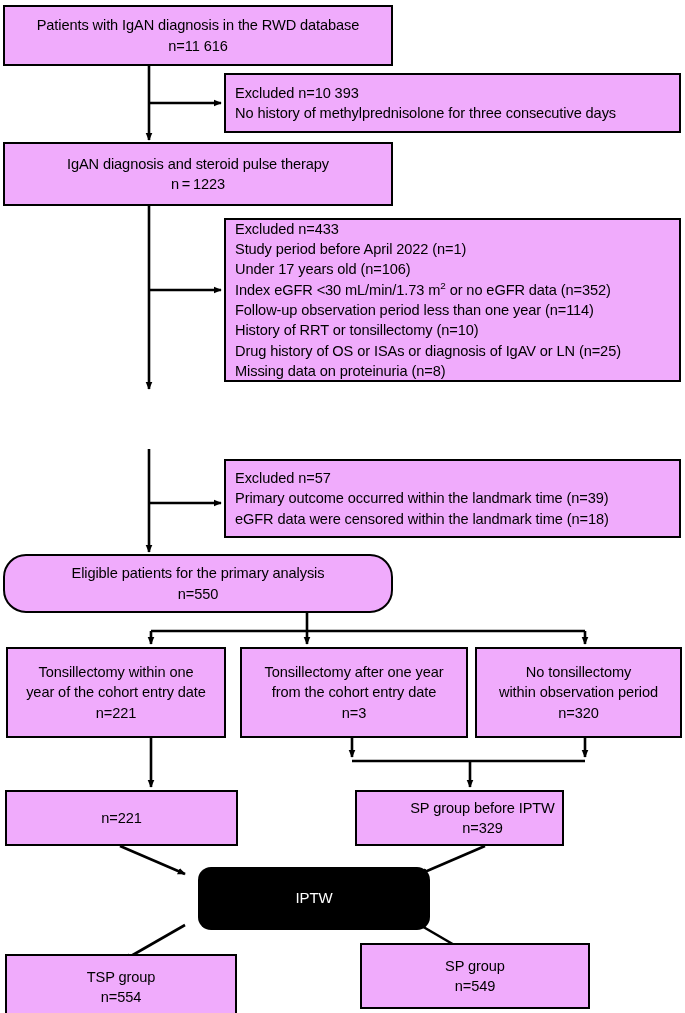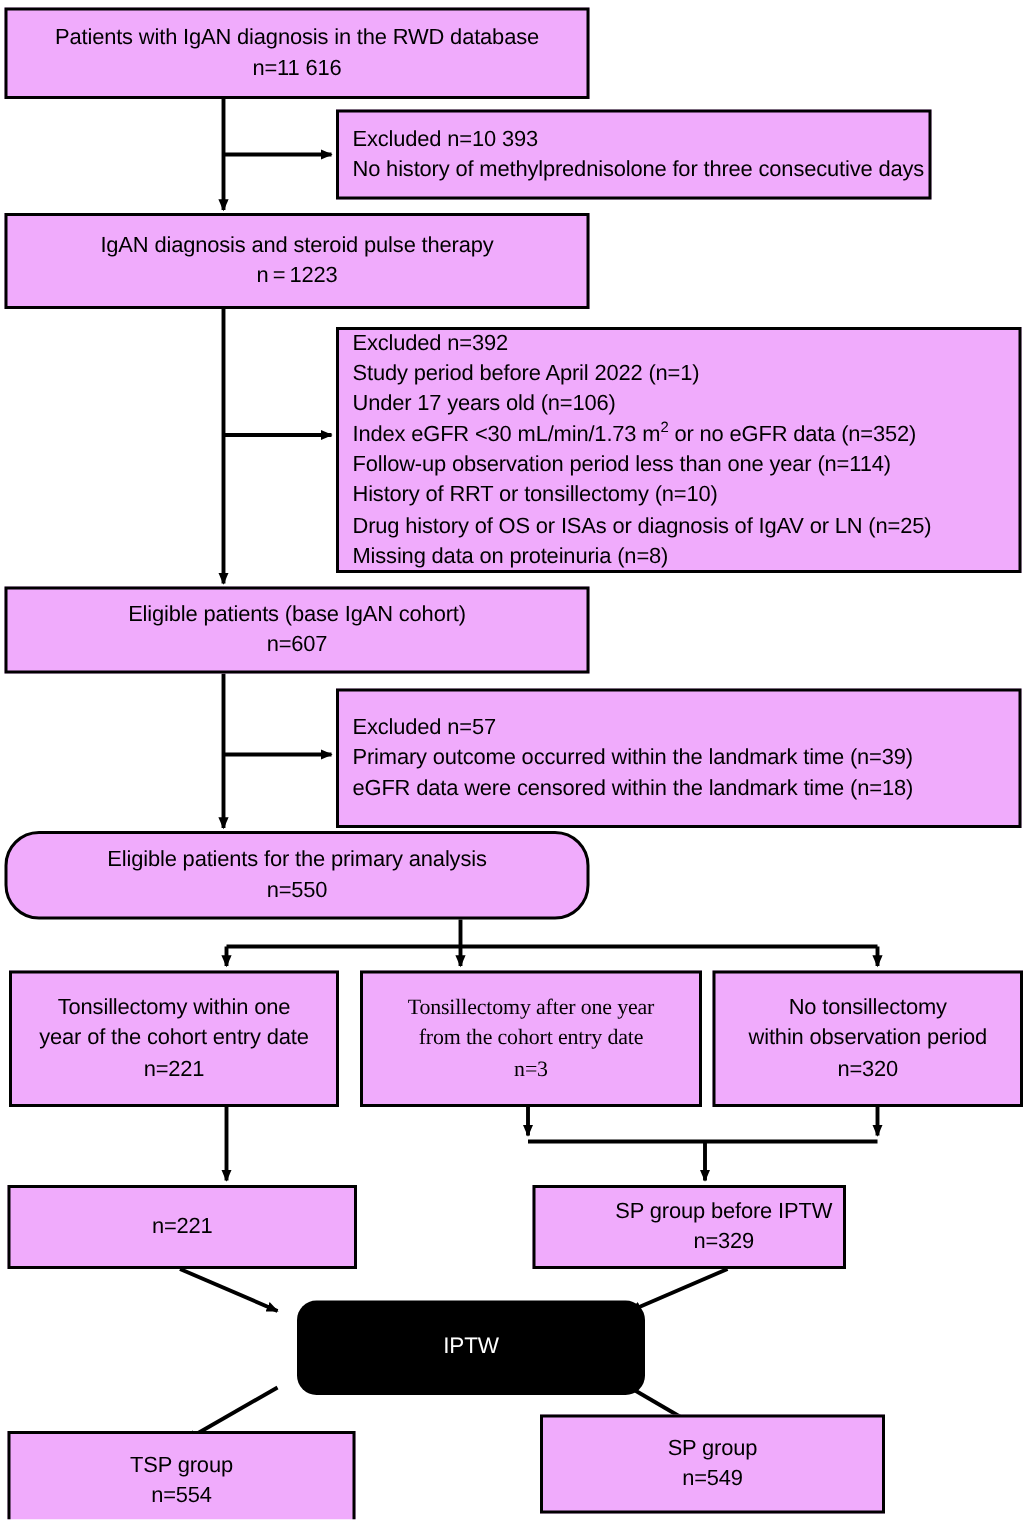--- a/index.html
+++ b/index.html
@@ -114,64 +114,60 @@
       <path d="M185,925 L124,960" marker-end="url(#arrowhead)"></path>
       <path d="M420,925 L480,960" marker-end="url(#arrowhead)"></path>
     </g>
   </svg>
 
   <div class="node centered" style="left:3px; top:5px; width:390px; height:61px;">
     <div class="line">Patients with IgAN diagnosis in the RWD database</div>
     <div class="line">n=11 616</div>
   </div>
 
-  <div class="node left" style="left:224px; top:73px; width:397px; height:60px;">
+  <div class="node left" style="left:224px; top:73px; width:457px; height:60px;">
     <div class="line">Excluded n=10 393</div>
     <div class="line">No history of methylprednisolone for three consecutive days</div>
   </div>
 
   <div class="node centered" style="left:3px; top:142px; width:390px; height:64px;">
     <div class="line">IgAN diagnosis and steroid pulse therapy</div>
     <div class="line">n = 1223</div>
   </div>
 
   <div class="node left" style="left:224px; top:218px; width:457px; height:164px;">
-    <div class="line">Excluded n=392</div>
+    <div class="line">Excluded n=433</div>
     <div class="line">Study period before April 2022 (n=1)</div>
     <div class="line">Under 17 years old (n=106)</div>
     <div class="line"><span>Index eGFR &lt;30 mL/min/1.73 m</span><sup>2</sup><span> or no eGFR data (n=352)</span></div>
     <div class="line">Follow-up observation period less than one year (n=114)</div>
     <div class="line">History of RRT or tonsillectomy (n=10)</div>
     <div class="line">Drug history of OS or ISAs or diagnosis of IgAV or LN (n=25)</div>
     <div class="line">Missing data on proteinuria (n=8)</div>
   </div>
 
-  <div class="node centered" style="left:3px; top:391px; width:390px; height:58px;">
-    <div class="line">Eligible patients (base IgAN cohort)</div>
-    <div class="line">n=607</div>
-  </div>
-
-  <div class="node left" style="left:224px; top:459px; width:457px; height:93px;">
+
+  <div class="node left" style="left:224px; top:459px; width:457px; height:79px;">
     <div class="line">Excluded n=57</div>
     <div class="line">Primary outcome occurred within the landmark time (n=39)</div>
     <div class="line">eGFR data were censored within the landmark time (n=18)</div>
   </div>
 
   <div class="node centered" style="left:3px; top:554px; width:390px; height:59px;border-radius:23px;">
     <div class="line">Eligible patients for the primary analysis</div>
     <div class="line">n=550</div>
   </div>
 
   <div class="node centered" style="left:6px; top:647px; width:220px; height:91px;">
     <div class="line">Tonsillectomy within one</div>
     <div class="line">year of the cohort entry date</div>
     <div class="line">n=221</div>
   </div>
 
-  <div class="node centered" style="left:240px; top:647px; width:228px; height:91px;font-family:Liberation Serif, serif;">
+  <div class="node centered" style="left:240px; top:647px; width:228px; height:91px;">
     <div class="line">Tonsillectomy after one year</div>
     <div class="line">from the cohort entry date</div>
     <div class="line">n=3</div>
   </div>
 
   <div class="node centered" style="left:475px; top:647px; width:207px; height:91px;">
     <div class="line">No tonsillectomy</div>
     <div class="line">within observation period</div>
     <div class="line">n=320</div>
   </div>

